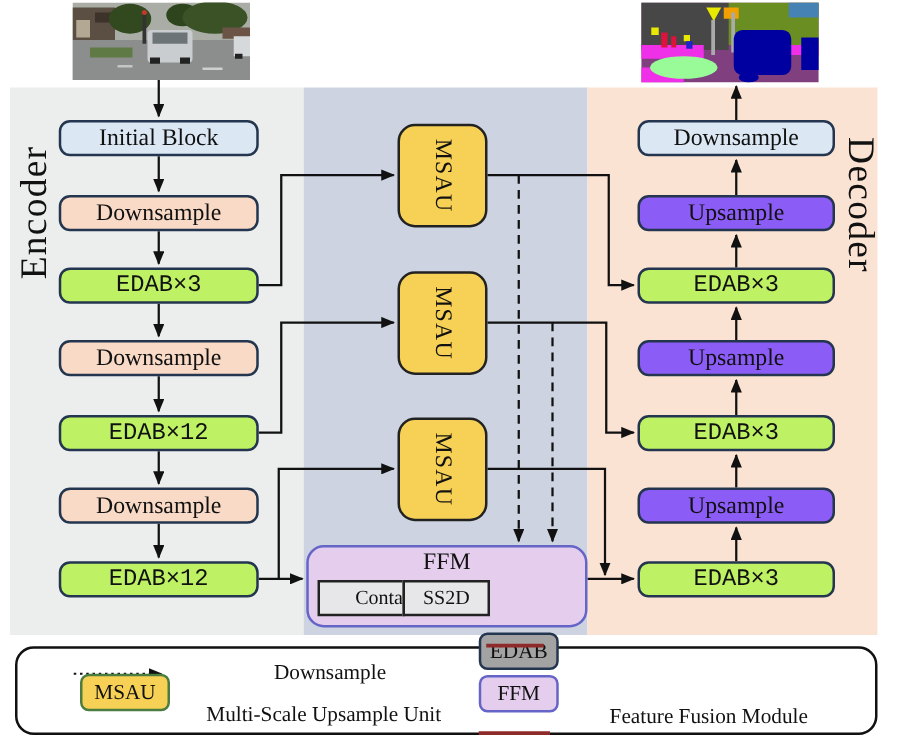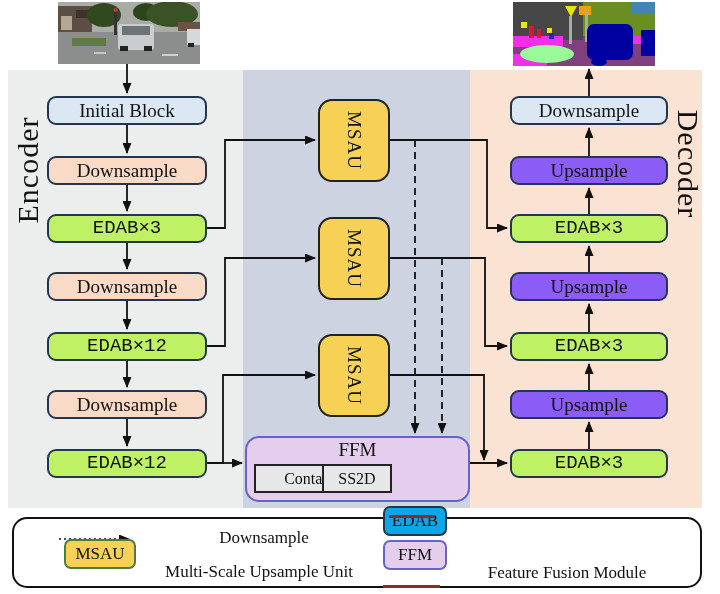--- a/index.html
+++ b/index.html
@@ -31,21 +31,21 @@
   #ffm .cell{box-sizing:border-box;width:70px;height:29px;background:#e7e7ea;border:2px solid #222;
              margin-left:-2px;display:flex;align-items:center;justify-content:center;font-size:16px;}
   #ffm .cell:first-child{margin-left:0;padding-left:40px;}
   .shot{position:absolute;display:block;}
   #legend{position:absolute;left:12px;top:517px;width:690px;height:71px;box-sizing:border-box;
           background:#fff;border:2px solid #111;border-radius:15px;}
   .leg-label{position:absolute;font-size:17px;text-align:center;}
   .badge{position:absolute;box-sizing:border-box;width:64px;height:30px;border-radius:7px;
          display:flex;align-items:center;justify-content:center;font-size:17px;}
   #badge-msau{left:50px;top:20px;width:72px;background:#f7d155;border:2px solid #4a7d3f;}
-  #badge-edab{left:369px;top:-13px;background:#0ea5e9;border:2px solid #24364f;}
+  #badge-edab{left:369px;top:-13px;background:#a3a3a3;border:2px solid #24364f;}
   #badge-ffm{left:369px;top:21px;background:#e5cdee;border:2px solid #6565c8;}
   .redmark{position:absolute;background:#8f2a2a;}
   svg.overlay{position:absolute;left:0;top:0;pointer-events:none;}
 </style>
 </head>
 <body>
 
 <div id="stage">
 
   <div class="panel" id="panel-encoder"></div>

